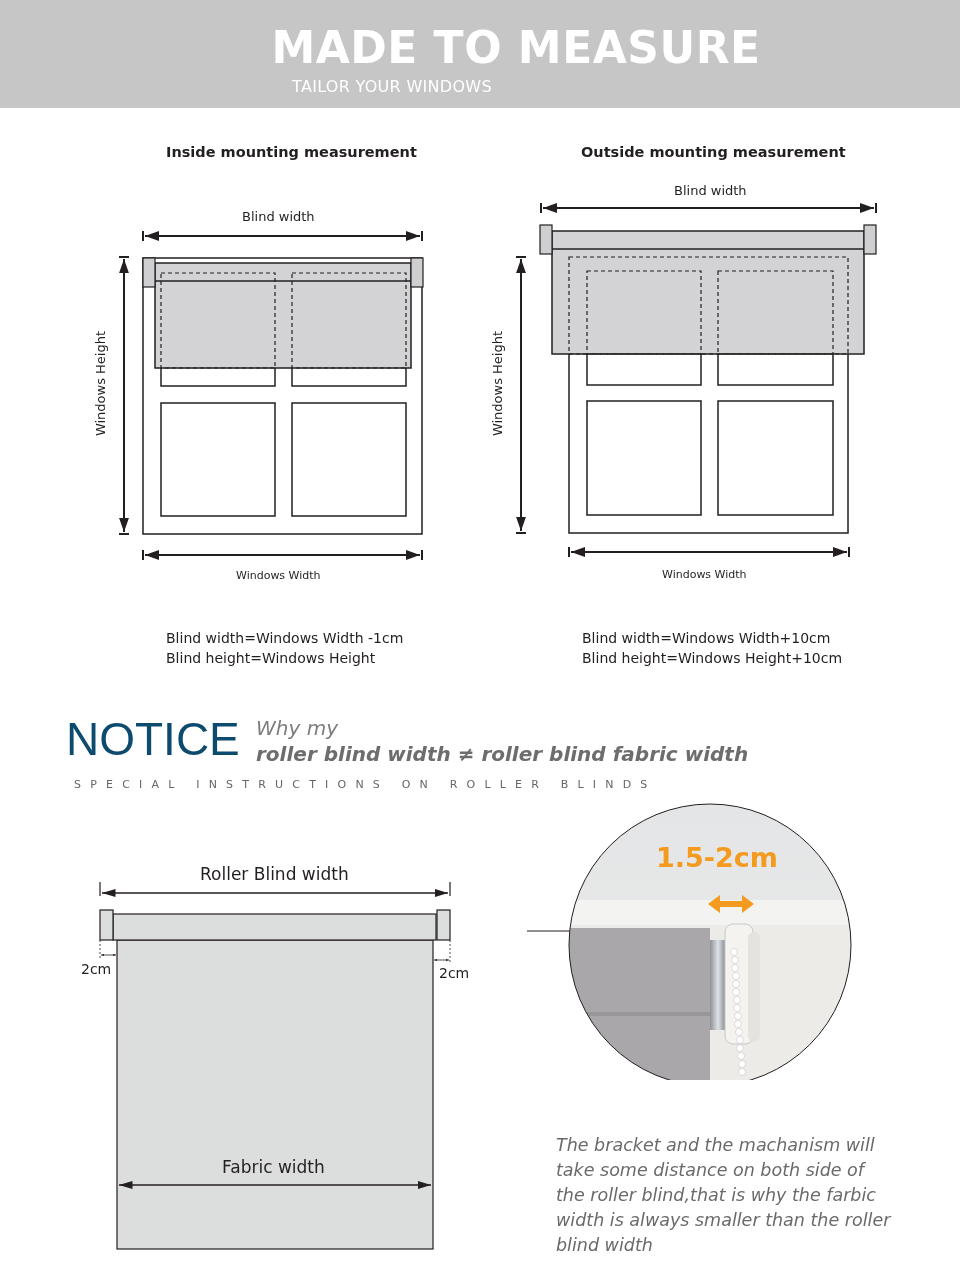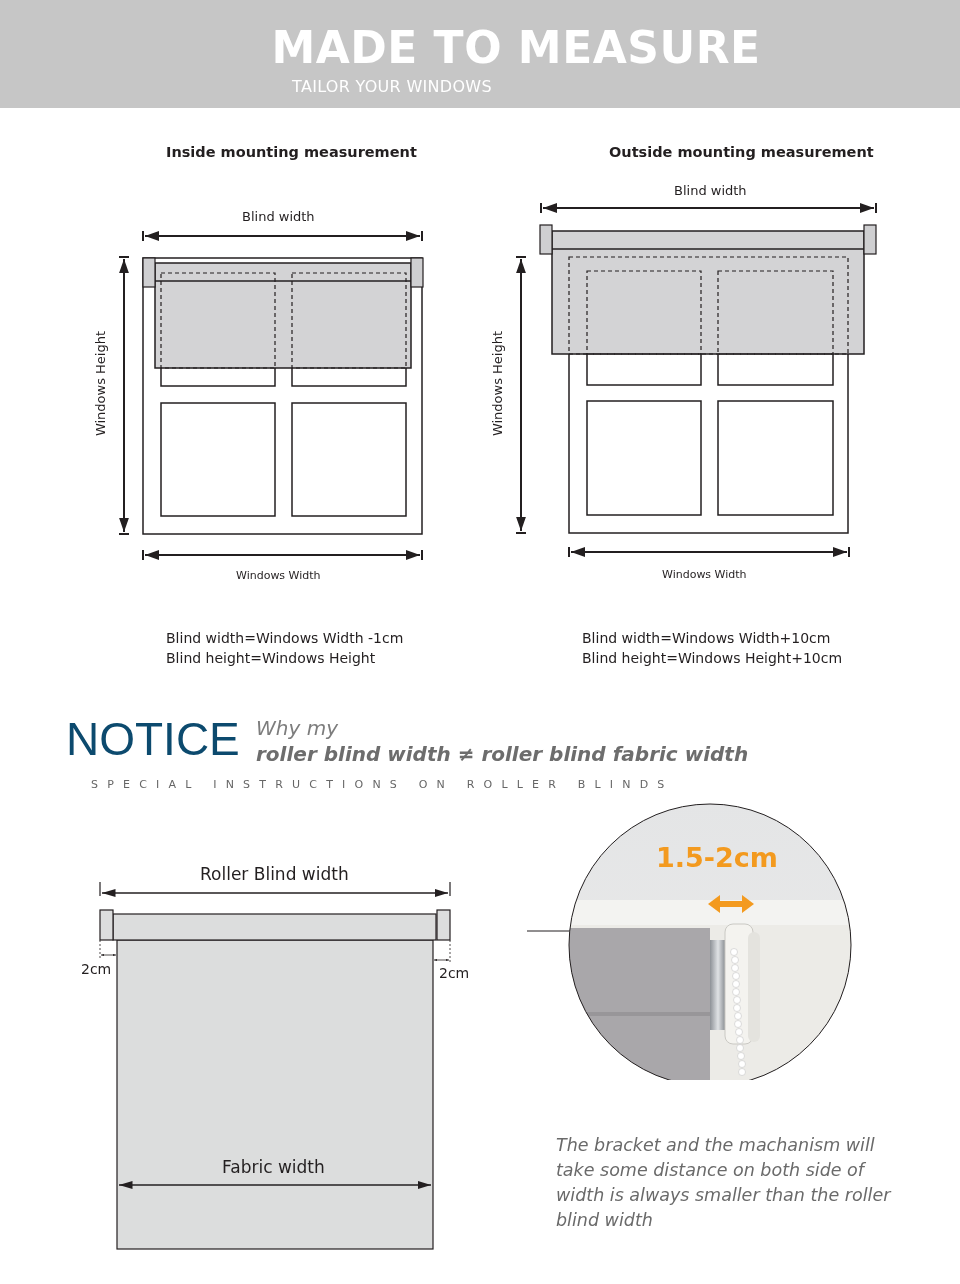--- a/index.html
+++ b/index.html
@@ -8,36 +8,36 @@
   .banner { left: 0; top: 0; width: 960px; height: 108px; background: #c6c6c6; }
   .banner-title { left: 0; top: 22px; width: 960px; text-align: center; color: #fff; font-size: 44px; font-weight: bold; letter-spacing: 0.5px; margin-left: 36px; }
   .banner-sub { left: 0; top: 77px; width: 784px; text-align: center; color: #fff; font-size: 16px; letter-spacing: 0.3px; }
   .sec-title { font-size: 14.5px; font-weight: bold; color: #231f20; white-space: nowrap; }
   .lbl { font-size: 13px; color: #231f20; white-space: nowrap; }
   .lbl-s { font-size: 11px; color: #231f20; white-space: nowrap; }
   .formula { font-size: 14px; color: #231f20; line-height: 20px; white-space: nowrap; }
   .notice-word { left: 66px; top: 712px; font-size: 46px; color: #0c4a6e; font-family: "Liberation Sans", sans-serif; letter-spacing: 0px; }
   .notice-why { left: 256px; top: 716px; font-size: 20px; color: #7d7d7d; font-style: italic; }
   .notice-main { left: 256px; top: 742px; font-size: 20px; color: #6d6d6d; font-style: italic; font-weight: bold; white-space: nowrap; }
-  .notice-spaced { left: 74px; top: 778px; font-size: 11px; color: #666; letter-spacing: 9.2px; white-space: nowrap; margin-left: 17px; }
+  .notice-spaced { left: 74px; top: 778px; font-size: 11px; color: #666; letter-spacing: 9.2px; white-space: nowrap; }
   .big-lbl { font-size: 17px; color: #231f20; white-space: nowrap; }
   .cm { font-size: 14px; color: #231f20; }
   .orange { color: #f39a1f; font-size: 27px; font-weight: bold; }
   .desc { left: 556px; top: 1133px; width: 360px; font-size: 17.5px; color: #6a6a6a; font-style: italic; line-height: 25px; }
   .desc-line { display: block; white-space: nowrap; }
 </style>
 </head>
 <body>
 
 <div class="abs banner"></div>
 <div class="abs banner-title">MADE TO MEASURE</div>
 <div class="abs banner-sub">TAILOR YOUR WINDOWS</div>
 
 <div class="abs sec-title" style="left:166px; top:144px;">Inside mounting measurement</div>
-<div class="abs sec-title" style="left:581px; top:144px;margin-left:28px;">Outside mounting measurement</div>
+<div class="abs sec-title" style="left:581px; top:144px;">Outside mounting measurement</div>
 
 <svg class="abs" style="left:0; top:0;" width="960" height="620">
   <defs>
     <marker id="arr" viewBox="0 0 10 10" refX="10" refY="5" markerWidth="7" markerHeight="7" orient="auto-start-reverse">
       <path d="M0,1.5 L10,5 L0,8.5 z" fill="#231f20"></path>
     </marker>
   </defs>
 
   <g>
 
@@ -206,15 +206,16 @@
       <path d="M234,104 L222,95 L222,113 z"></path>
     </g>
   </g>
   <circle cx="190" cy="145" r="141" fill="none" stroke="#231f20" stroke-width="1"></circle>
 </svg>
 <div class="abs orange" style="left:656px; top:842px;">1.5-2cm</div>
 
 <div class="abs desc">
   <span class="desc-line">The bracket and the machanism will</span>
   <span class="desc-line">take some distance on both side of</span>
+  <span class="desc-line">the roller blind,that is why the farbic</span>
   <span class="desc-line">width is always smaller than the roller</span>
   <span class="desc-line">blind width</span>
 </div>
 
 </body></html>

